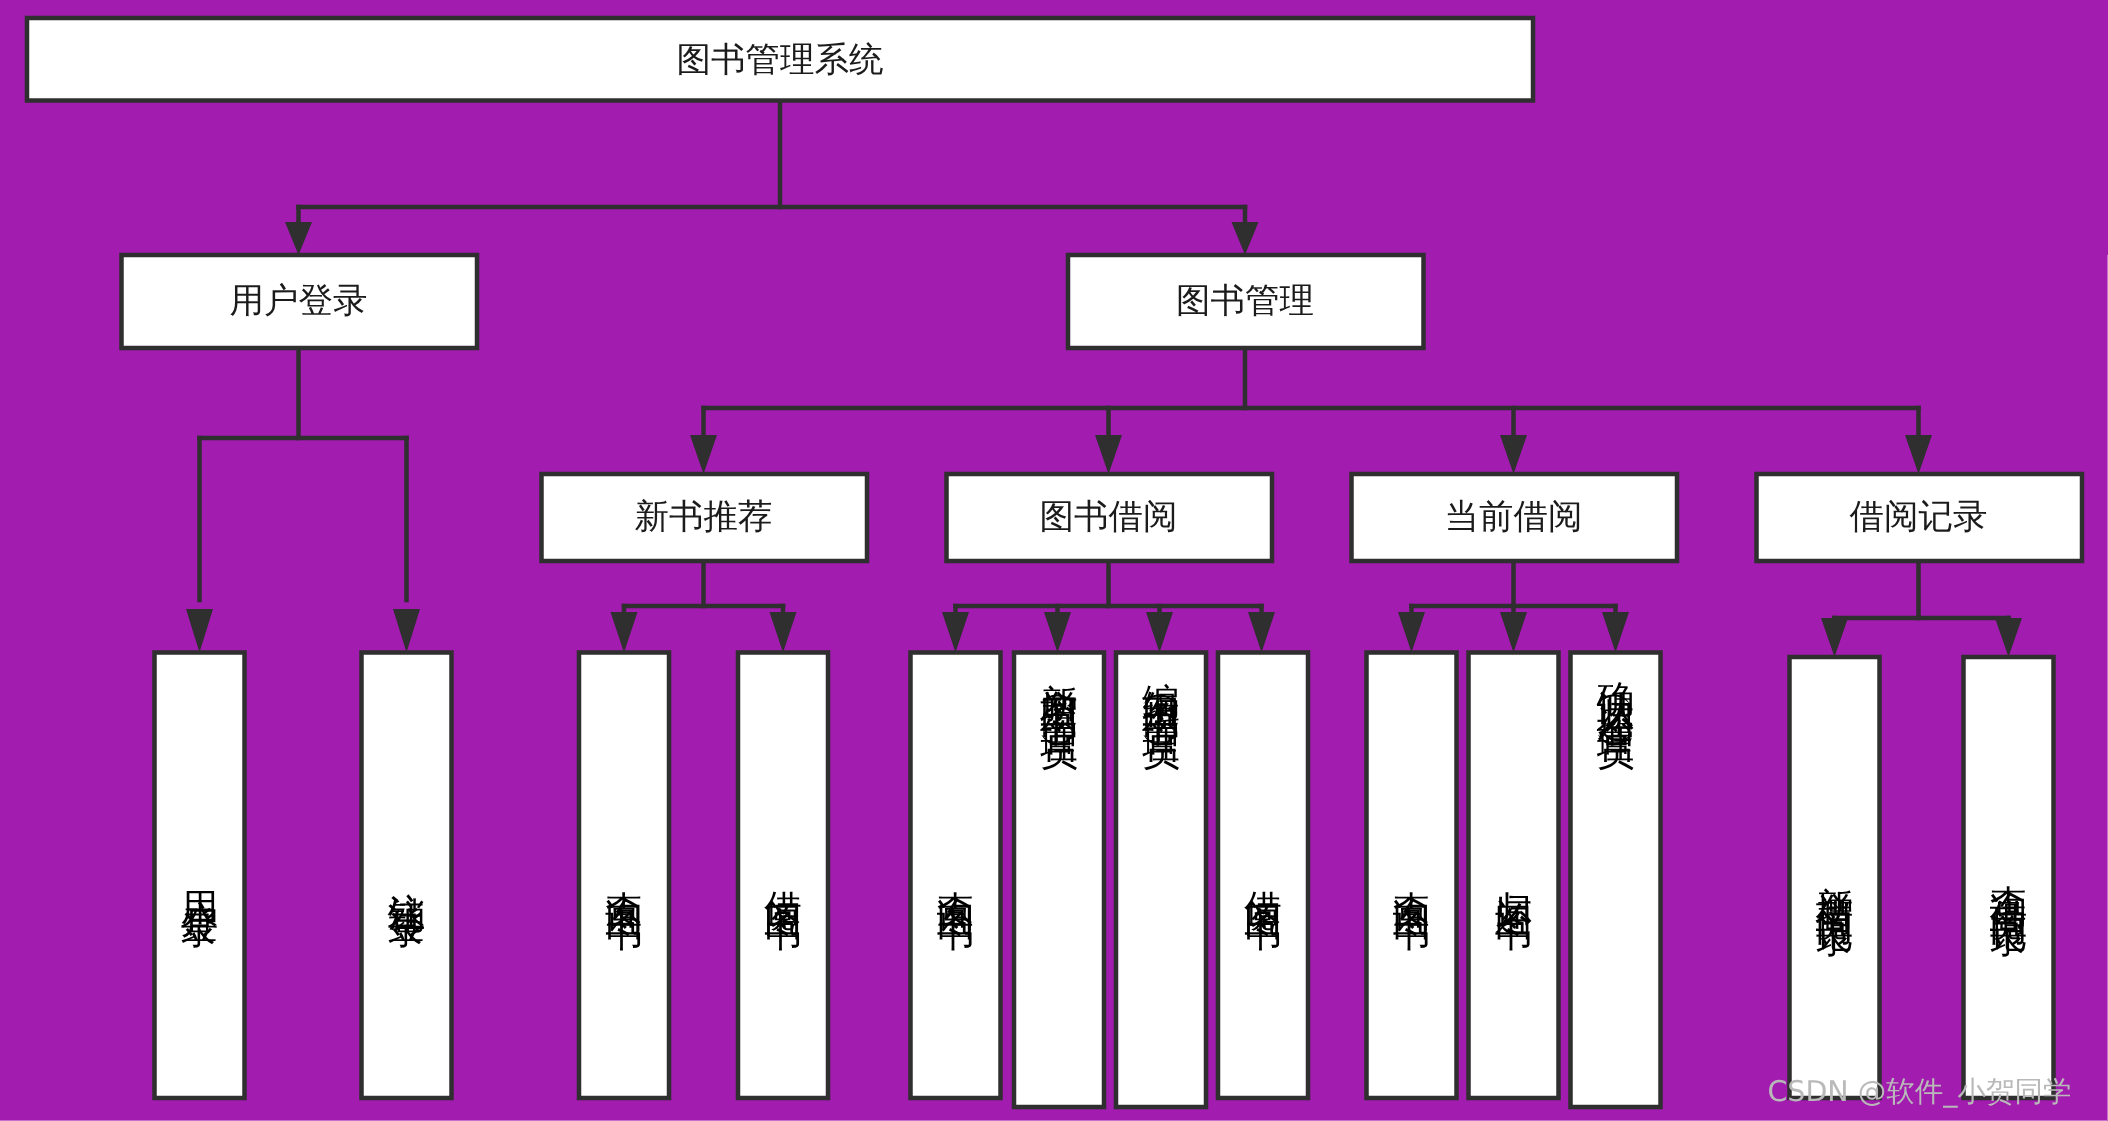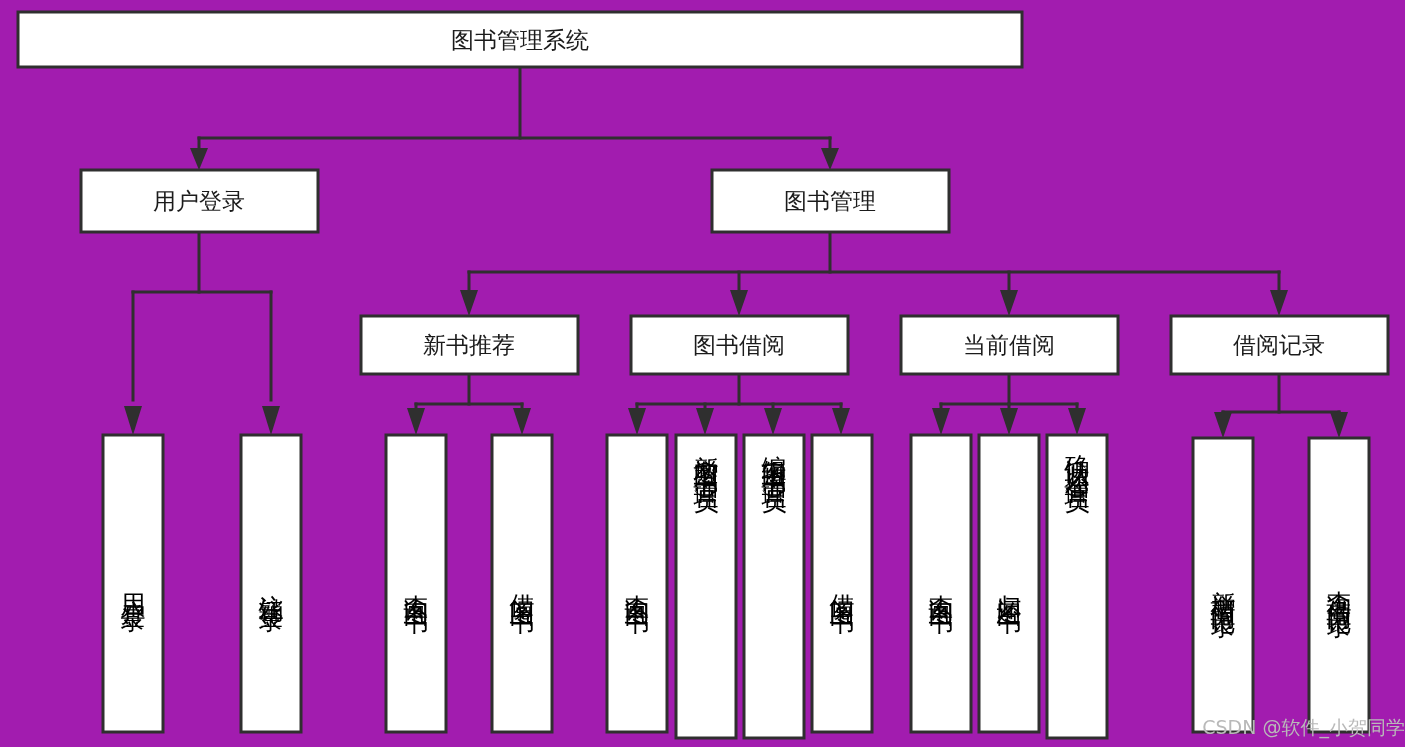--- a/index.html
+++ b/index.html
@@ -51,21 +51,21 @@
   .node-label-v {
     font-family: "DejaVu Sans", "Liberation Sans", sans-serif;
     font-size: 25px;
     fill: #1b1b1b;
     writing-mode: vertical-rl;
     text-orientation: upright;
     letter-spacing: 5px;
   }
   .watermark {
     position: absolute;
-    right: 0;
+    right: 24px;
     bottom: 6px;
     font-family: "DejaVu Sans", "Liberation Sans", sans-serif;
     font-size: 19px;
     color: #b9b9b9;
     white-space: nowrap;
     pointer-events: none;
   }
 </style>
 </head>
 <body>

